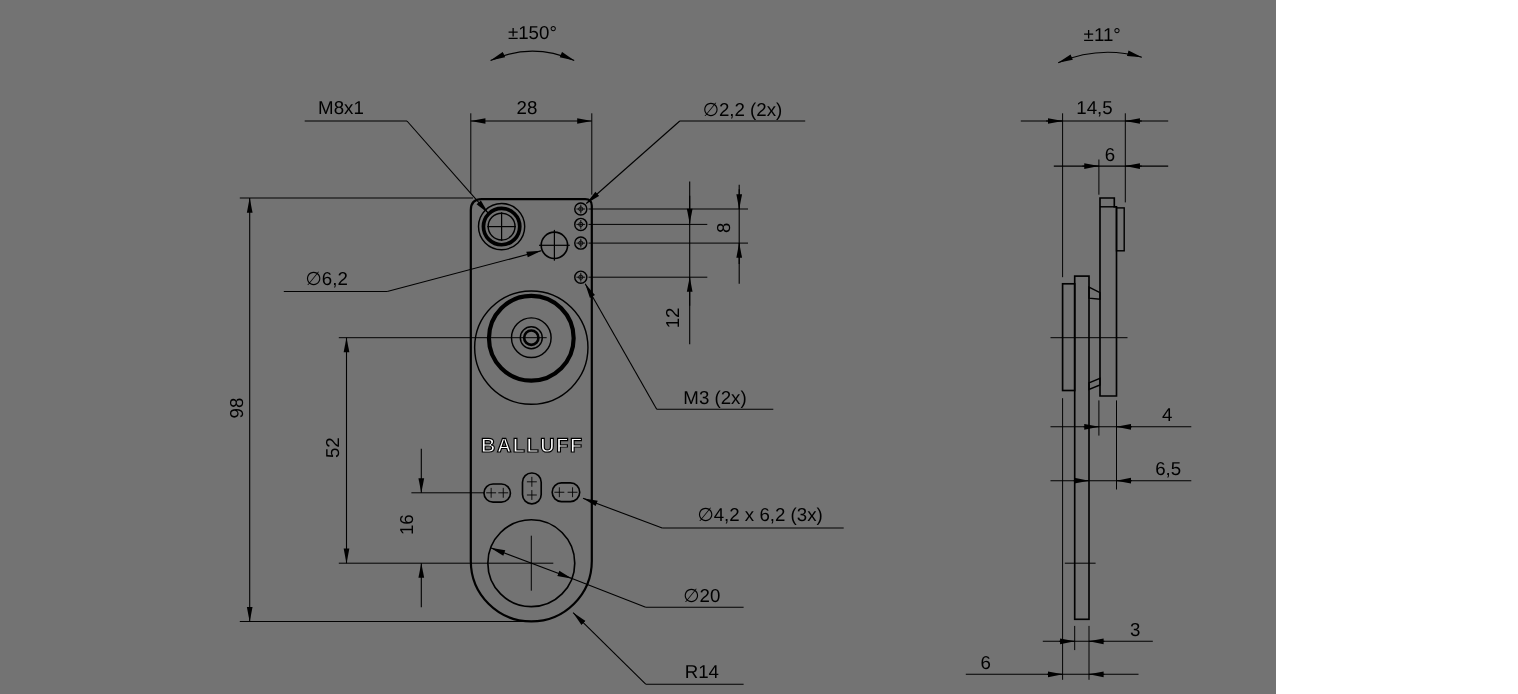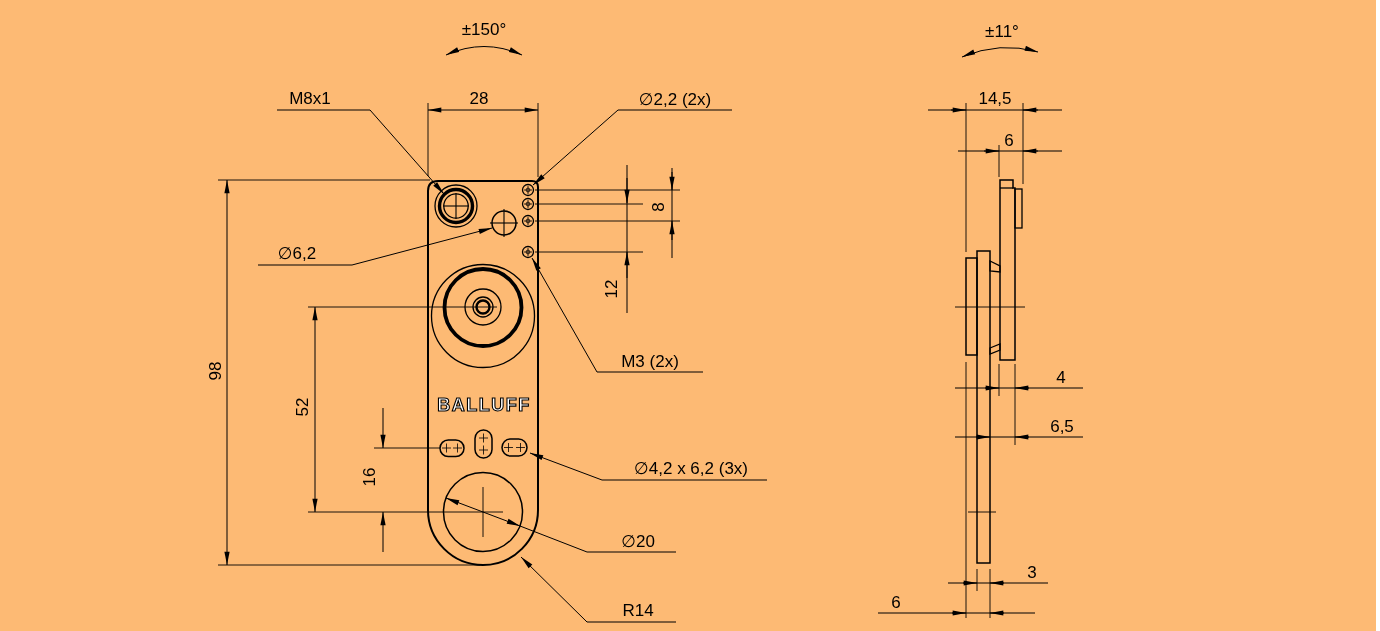--- a/index.html
+++ b/index.html
@@ -1,16 +1,16 @@
 <!DOCTYPE html>
 <html><head>
 <meta charset="utf-8">
 <style>
   html,body{margin:0;padding:0;background:#fff;}
-  .canvas{width:1376px;height:631px;background:#fdba74;position:relative;overflow:hidden;}
+  .canvas{width:1160px;height:631px;background:#737373;position:relative;overflow:hidden;}
   svg{display:block;}
   .ol{stroke:#000;stroke-width:2;fill:none;stroke-linejoin:round;}
   .ol15{stroke:#000;stroke-width:1.5;fill:none;}
   .ol13{stroke:#000;stroke-width:1.3;fill:none;}
   .thick{stroke:#000;fill:none;}
   .dl{stroke:#000;stroke-width:1;fill:none;}
   .xl{stroke:#000;stroke-width:0.9;fill:none;}
   .cross{stroke:#000;stroke-width:1.1;fill:none;}
   .tiny{stroke:#000;stroke-width:0.8;fill:none;}
   .lbl{font:17px "Liberation Sans","DejaVu Sans",sans-serif;fill:#000;}

